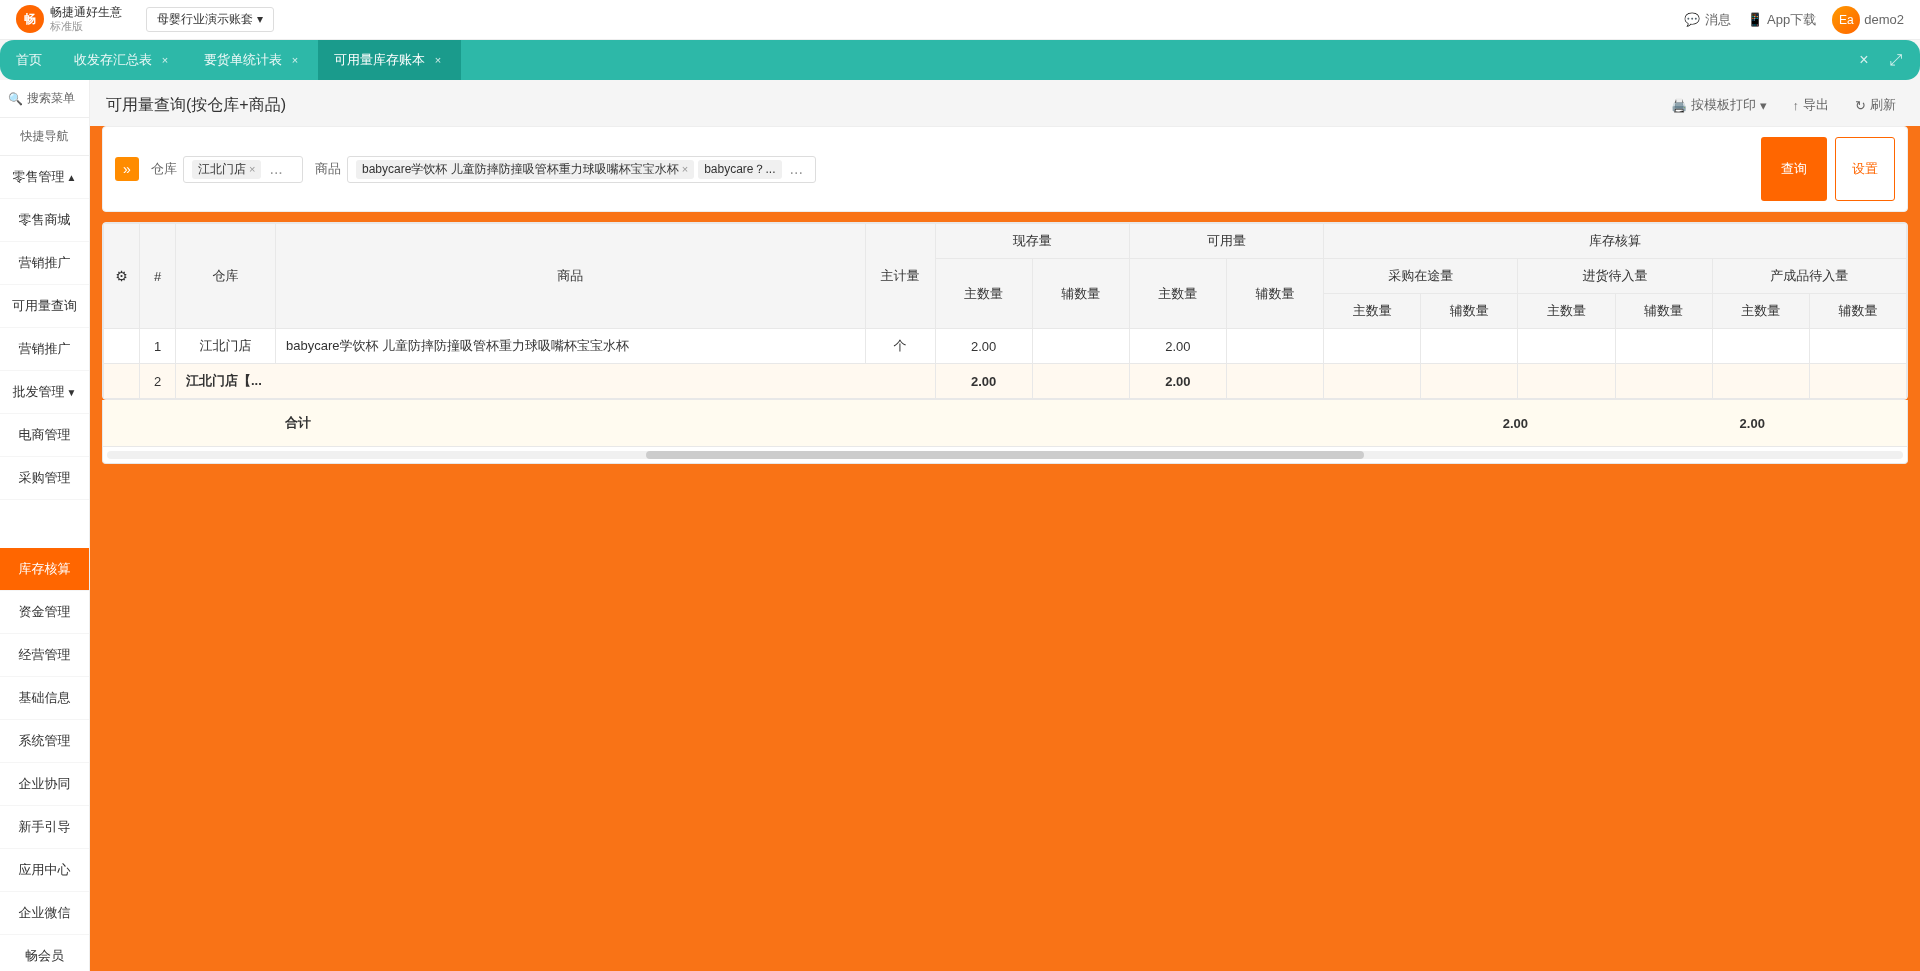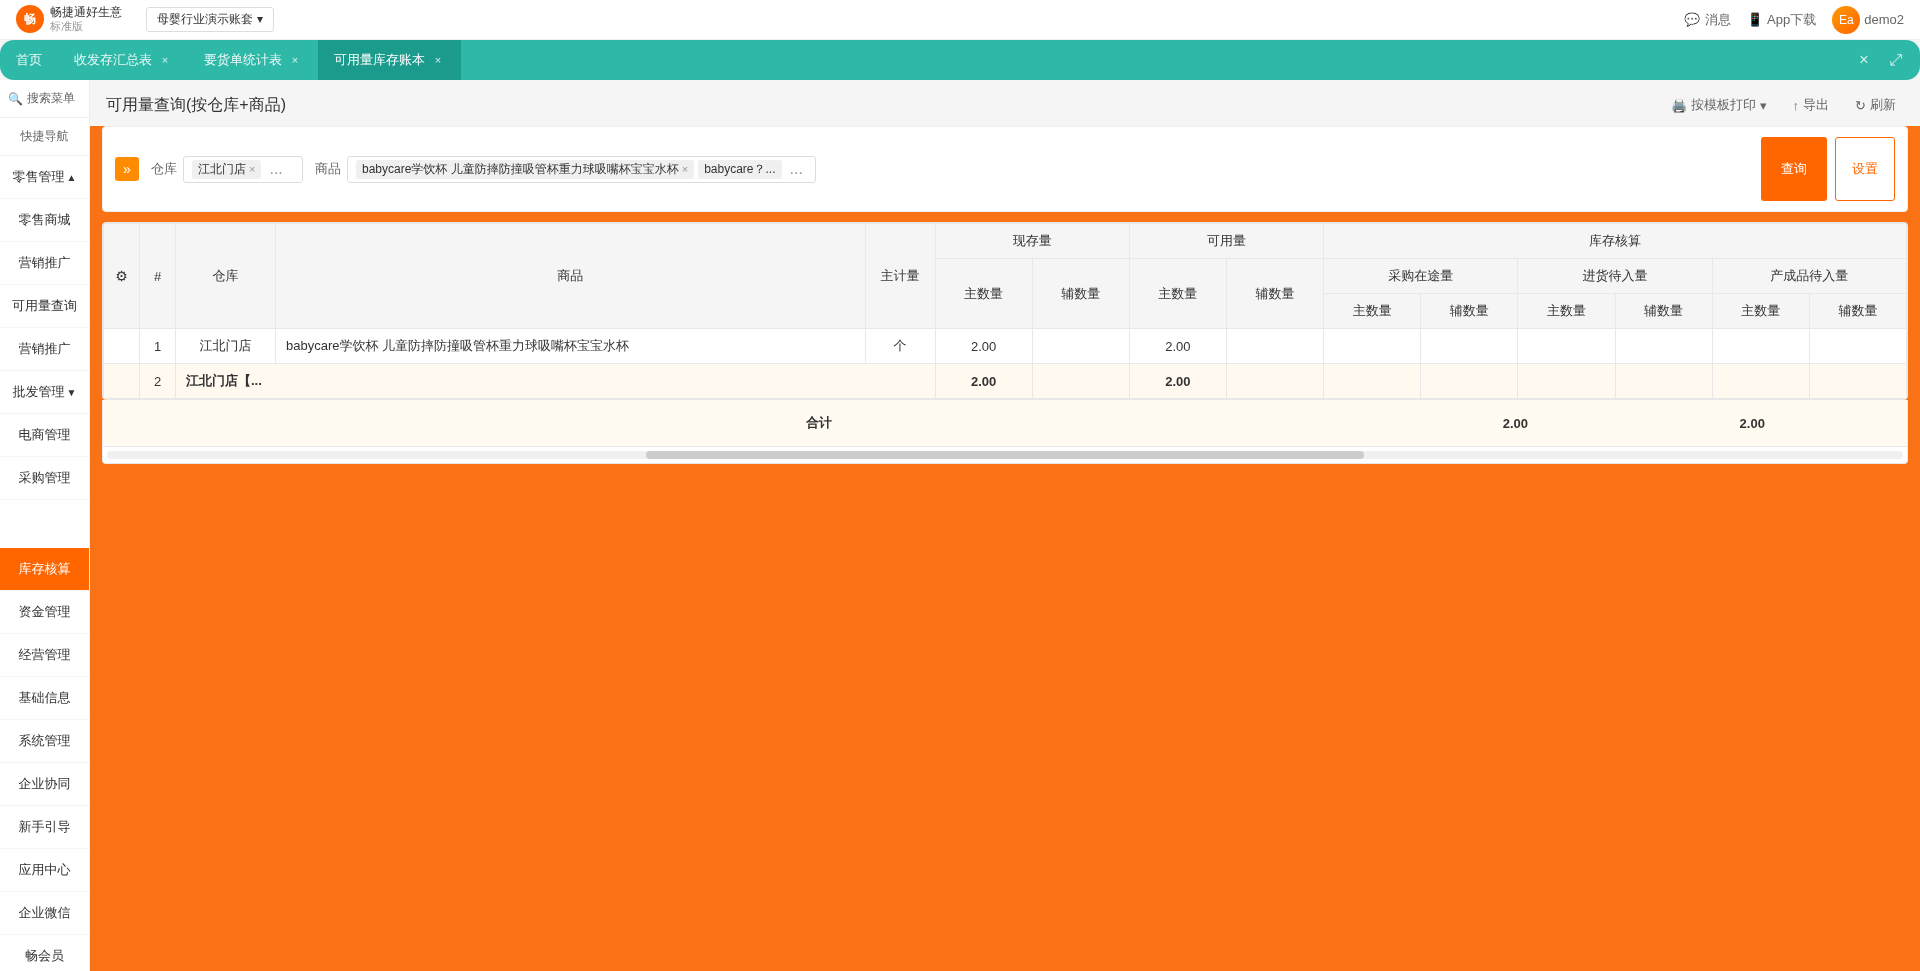--- a/index.html
+++ b/index.html
@@ -512,21 +512,21 @@
       </table>
     </div>
 
     <div style="margin: 0 12px; background: #fffbf0; border: 1px solid #e8e8e8; border-top: none; padding: 8px 0;">
       <table style="width:100%; border-collapse:collapse; font-size:13px;">
         <tbody>
             <tr>
           <td style="width:36px; border:none;"></td>
           <td style="width:36px; border:none;"></td>
           <td style="width:100px; border:none;"></td>
-          <td style="min-width:300px; text-align:center; padding:6px 10px; font-weight:bold; border:none;">合计</td>
+          <td style="min-width:300px; text-align:left; padding:6px 10px; font-weight:bold; border:none;">合计</td>
           <td style="width:70px; border:none;"></td>
           <td style="text-align:center; padding:6px 10px; font-weight:bold; border:none;">2.00</td>
           <td style="text-align:center; padding:6px 10px; border:none;"></td>
           <td style="text-align:center; padding:6px 10px; font-weight:bold; border:none;">2.00</td>
           <td colspan="7" style="border:none;"></td>
         </tr>
       </tbody>
         </table>
     </div>
 

